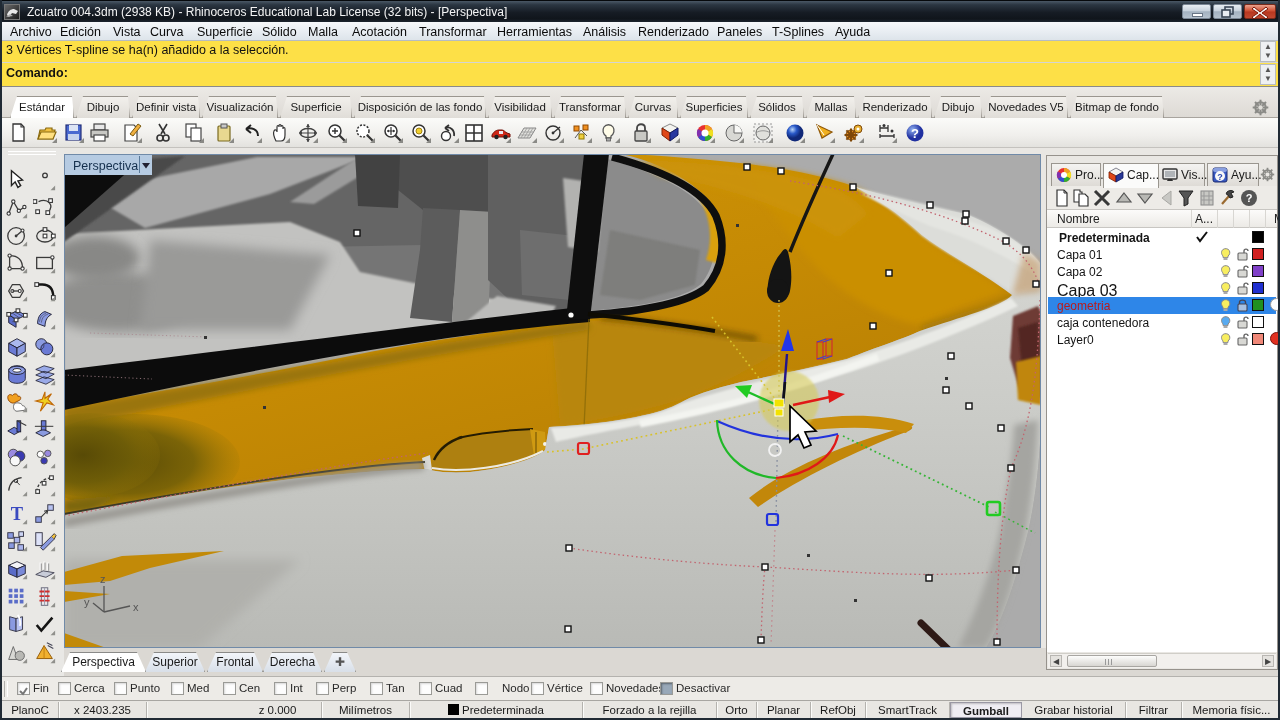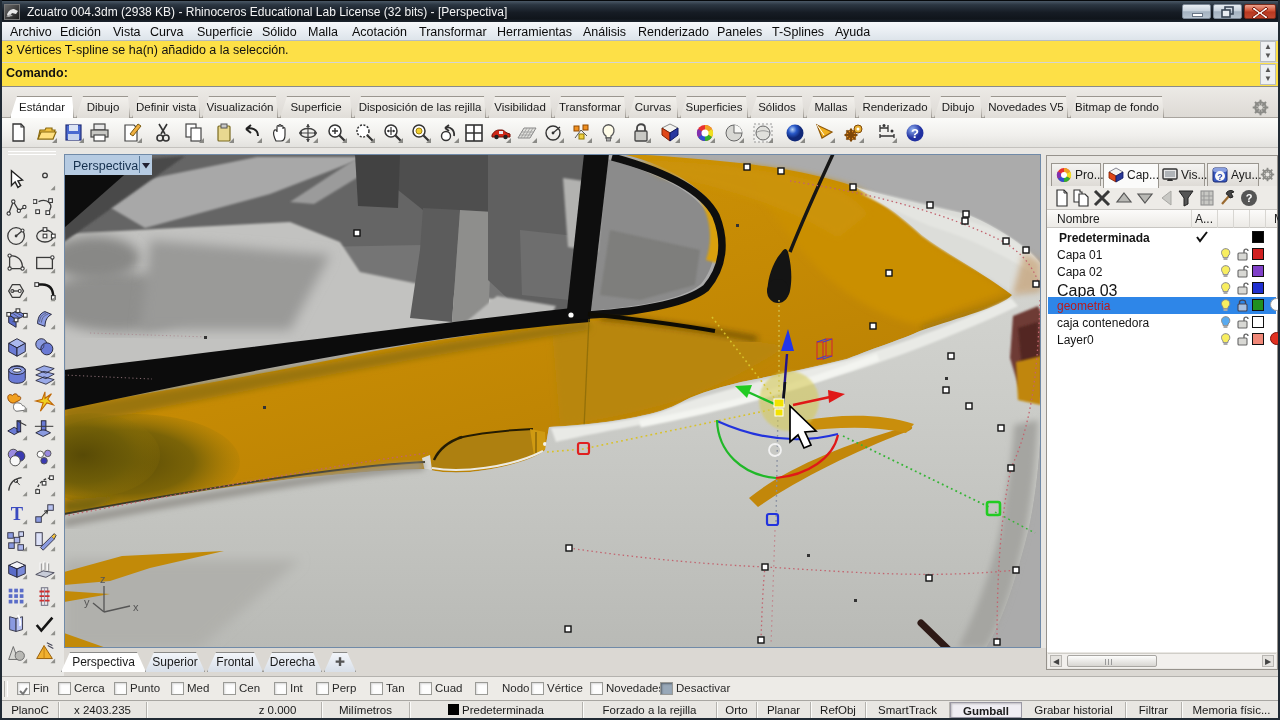--- a/index.html
+++ b/index.html
@@ -78,21 +78,21 @@
 <div id="cmdlbl" class="abs">Comando:</div>
 <div class="sbv abs" style="left:1258px;top:0;width:16px;height:21px;font-size:8px;line-height:9px">▲<br>▼</div>
 <div class="sbv abs" style="left:1258px;top:23px;width:16px;height:21px;font-size:8px;line-height:9px">▲<br>▼</div>
 </div>
 <div id="tabbar" class="abs">
 <div class="ttab act abs" style="left:8px;width:64px">Estándar</div>
     <div class="ttab abs" style="left:74px;width:54px">Dibujo</div>
     <div class="ttab abs" style="left:130px;width:68px">Definir vista</div>
     <div class="ttab abs" style="left:200px;width:76px">Visualización</div>
     <div class="ttab abs" style="left:278px;width:72px">Superficie</div>
-    <div class="ttab abs" style="left:352px;width:132px">Disposición de las rejilla</div>
+    <div class="ttab abs" style="left:352px;width:132px">Disposición de las fondo</div>
     <div class="ttab abs" style="left:486px;width:64px">Visibilidad</div>
     <div class="ttab abs" style="left:552px;width:72px">Transformar</div>
     <div class="ttab abs" style="left:626px;width:50px">Curvas</div>
     <div class="ttab abs" style="left:678px;width:68px">Superficies</div>
     <div class="ttab abs" style="left:748px;width:54px">Sólidos</div>
     <div class="ttab abs" style="left:804px;width:50px">Mallas</div>
     <div class="ttab abs" style="left:856px;width:74px">Renderizado</div>
     <div class="ttab abs" style="left:932px;width:48px">Dibujo</div>
     <div class="ttab abs" style="left:982px;width:84px">Novedades V5</div>
     <div class="ttab abs" style="left:1068px;width:94px">Bitmap de fondo</div>

